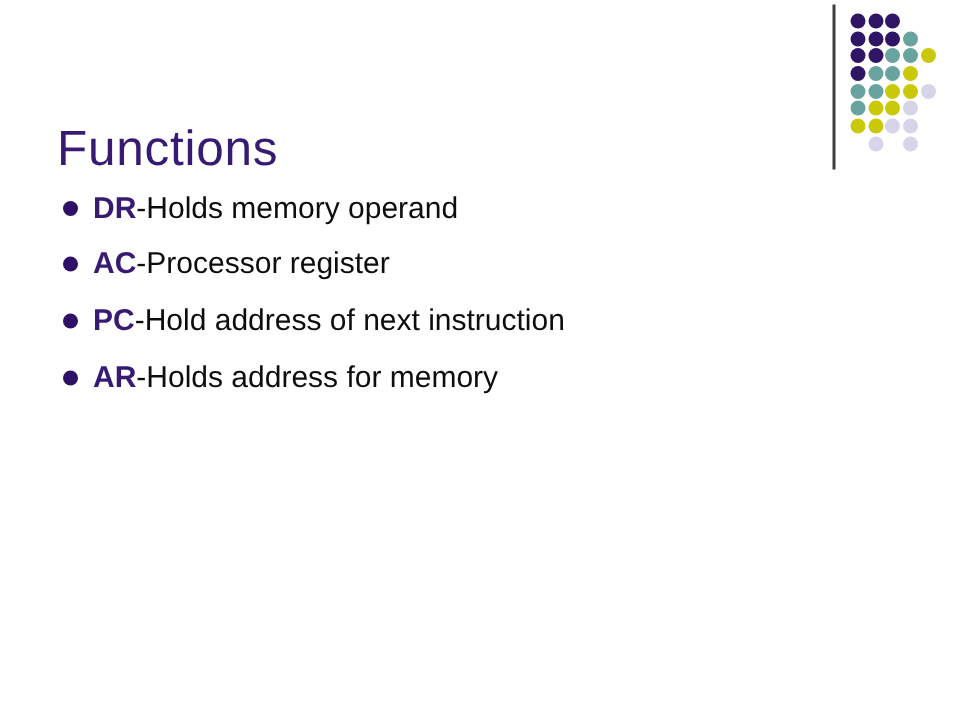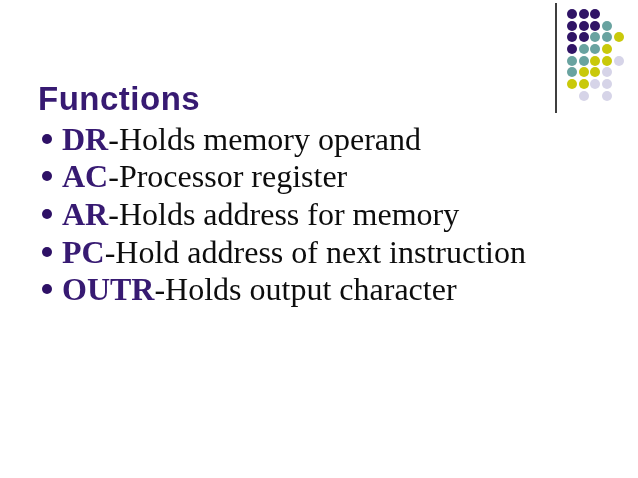--- a/index.html
+++ b/index.html
@@ -14,21 +14,21 @@
   .slide {
     position: absolute;
     inset: 0;
   }
   .slide-title {
     position: absolute;
     left: 38px;
     top: 60px;
     font-size: 33px;
     line-height: 1;
-    font-weight: bold;
+    font-weight: normal;
     color: var(--title-color, #371A72);
     letter-spacing: 0.5px;
     white-space: nowrap;
   }
   .bullet-list {
     position: absolute;
     left: 42px;
     top: 120px;
     margin: 0;
     padding: 0;
@@ -42,24 +42,23 @@
   }
   .bullet-dot {
     width: 10px;
     height: 10px;
     border-radius: 50%;
     background: var(--bullet-color, #2E1166);
     margin-right: 10px;
     flex: 0 0 auto;
   }
   .bullet-text {
-    font-size: 32px;
+    font-size: 20px;
     line-height: 1;
     color: var(--body-color, #0D0D0D);
-    font-family: Liberation Serif, serif;
   }
   .term {
     font-weight: bold;
     color: var(--term-color, #371A72);
   }
   .divider-line {
     position: absolute;
     left: 555px;
     top: 3px;
     width: 2px;
@@ -142,28 +141,24 @@
 
     <li class="bullet-item">
       <span class="bullet-dot"></span>
       <span class="bullet-text"><span class="term">AC</span><span class="desc">-Processor register</span></span>
     </li>
 
 
 
     <li class="bullet-item">
       <span class="bullet-dot"></span>
-      <span class="bullet-text"><span class="term">AR</span><span class="desc">-Holds address for memory</span></span>
+      <span class="bullet-text"><span class="term">PC</span><span class="desc">-Hold address of next instruction</span></span>
     </li>
 
     <li class="bullet-item">
       <span class="bullet-dot"></span>
-      <span class="bullet-text"><span class="term">PC</span><span class="desc">-Hold address of next instruction</span></span>
+      <span class="bullet-text"><span class="term">AR</span><span class="desc">-Holds address for memory</span></span>
     </li>
 
 
-    <li class="bullet-item">
-      <span class="bullet-dot"></span>
-      <span class="bullet-text"><span class="term">OUTR</span><span class="desc">-Holds output character</span></span>
-    </li>
   </ul>
 
 </div>
 
 </body></html>

